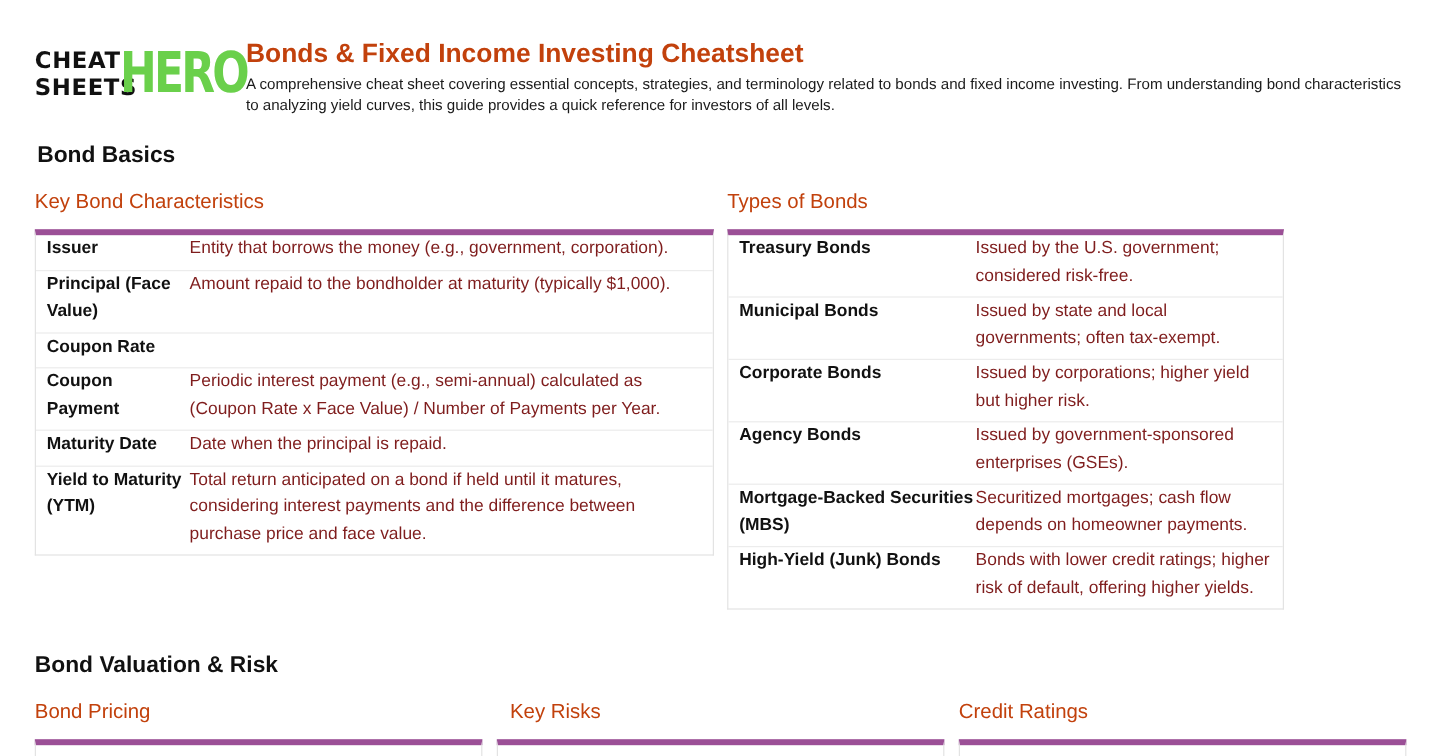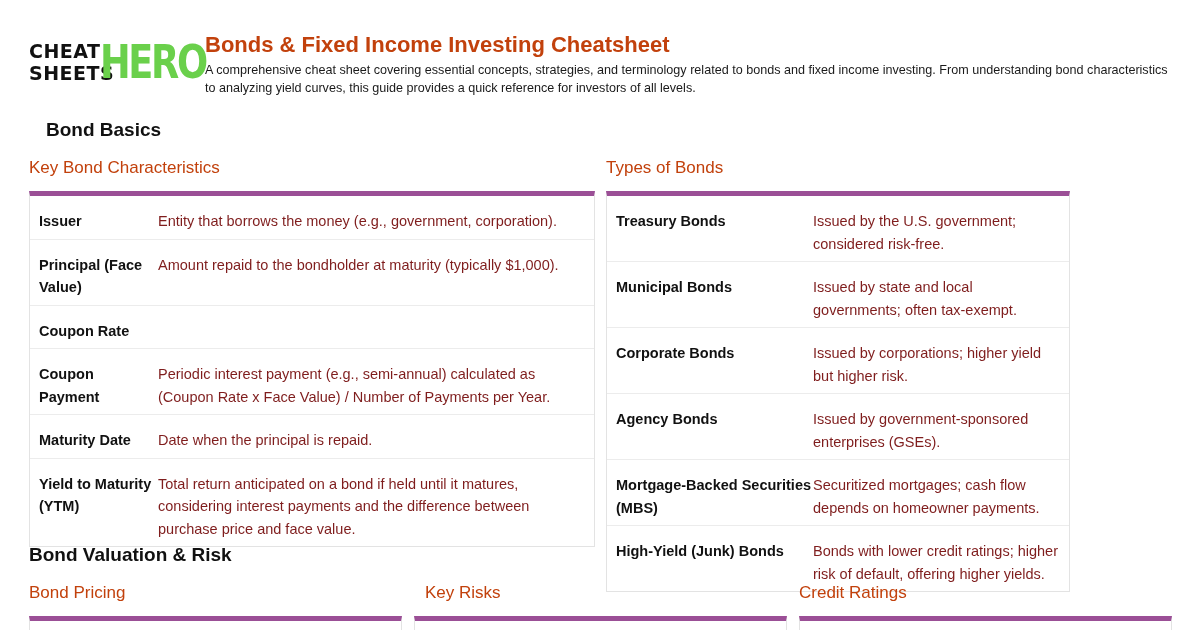--- a/index.html
+++ b/index.html
@@ -11,21 +11,21 @@
   .logo-cheat { position: absolute; left: 0; top: 0; font-weight: 700; font-size: 19px; line-height: 22px; letter-spacing: 0.5px; color: #111; font-family: "DejaVu Sans", sans-serif; }
   .logo-hero { position: absolute; left: 71px; top: -4px; font-weight: 900; font-size: 47px; line-height: 52px; color: #6ad04b; font-family: "DejaVu Sans", sans-serif; letter-spacing: -3px; transform: scaleX(0.78); transform-origin: left top; }
 
   .title { position: absolute; left: 176px; top: 0px; font-size: 22px; font-weight: 700; color: #c2410c; white-space: nowrap; }
   .subtitle { position: absolute; left: 176px; top: 30px; width: 975px; font-size: 12.6px; line-height: 17.5px; color: #1a1a1a; }
 
   .section-title { position: absolute; font-size: 19px; font-weight: 700; color: #111; }
   .card-title { position: absolute; font-size: 17px; font-weight: 400; color: #c2410c; }
 
   .card { position: absolute; border-top: 5px solid #9b4f96; border-left: 1px solid #e3e3e3; border-right: 1px solid #e3e3e3; border-bottom: 1px solid #e3e3e3; background: #fff; }
-  .row { display: flex; border-bottom: 1px solid #ececec; padding: 14px 8px 6px 9px; font-size: 14.5px; line-height: 22.5px; }
+  .row { display: flex; border-bottom: 1px solid #ececec; padding: 0 8px 6px 9px; font-size: 14.5px; line-height: 22.5px; }
   .row:last-child { border-bottom: none; }
   .term { font-weight: 700; color: #111; flex-shrink: 0; }
   .def { color: #7f1d1d; }
   .k1 .term { width: 119px; }
   .k2 .term { width: 197px; }
 </style>
 </head>
 <body>
 
 <div class="header">
@@ -33,21 +33,21 @@
     <div class="logo-cheat">
       <div>CHEAT</div>
       <div>SHEETS</div>
     </div>
     <div class="logo-hero">HERO</div>
   </div>
   <h1 class="title">Bonds &amp; Fixed Income Investing Cheatsheet</h1>
   <p class="subtitle">A comprehensive cheat sheet covering essential concepts, strategies, and terminology related to bonds and fixed income investing. From understanding bond characteristics to analyzing yield curves, this guide provides a quick reference for investors of all levels.</p>
 </div>
 
-<h2 class="section-title" style="left:46px; top:119px;">Bond Basics</h2>
+<h2 class="section-title" style="left:31px; top:119px;">Bond Basics</h2>
 
 <h3 class="card-title" style="left:29px; top:158px;">Key Bond Characteristics</h3>
 <div class="card k1" style="left:29px; top:191px; width:566px;">
   <div class="row">
     <span class="term">Issuer</span>
     <span class="def">Entity that borrows the money (e.g., government, corporation).</span>
   </div>
   <div class="row">
     <span class="term">Principal (Face Value)</span>
     <span class="def">Amount repaid to the bondholder at maturity (typically $1,000).</span>

